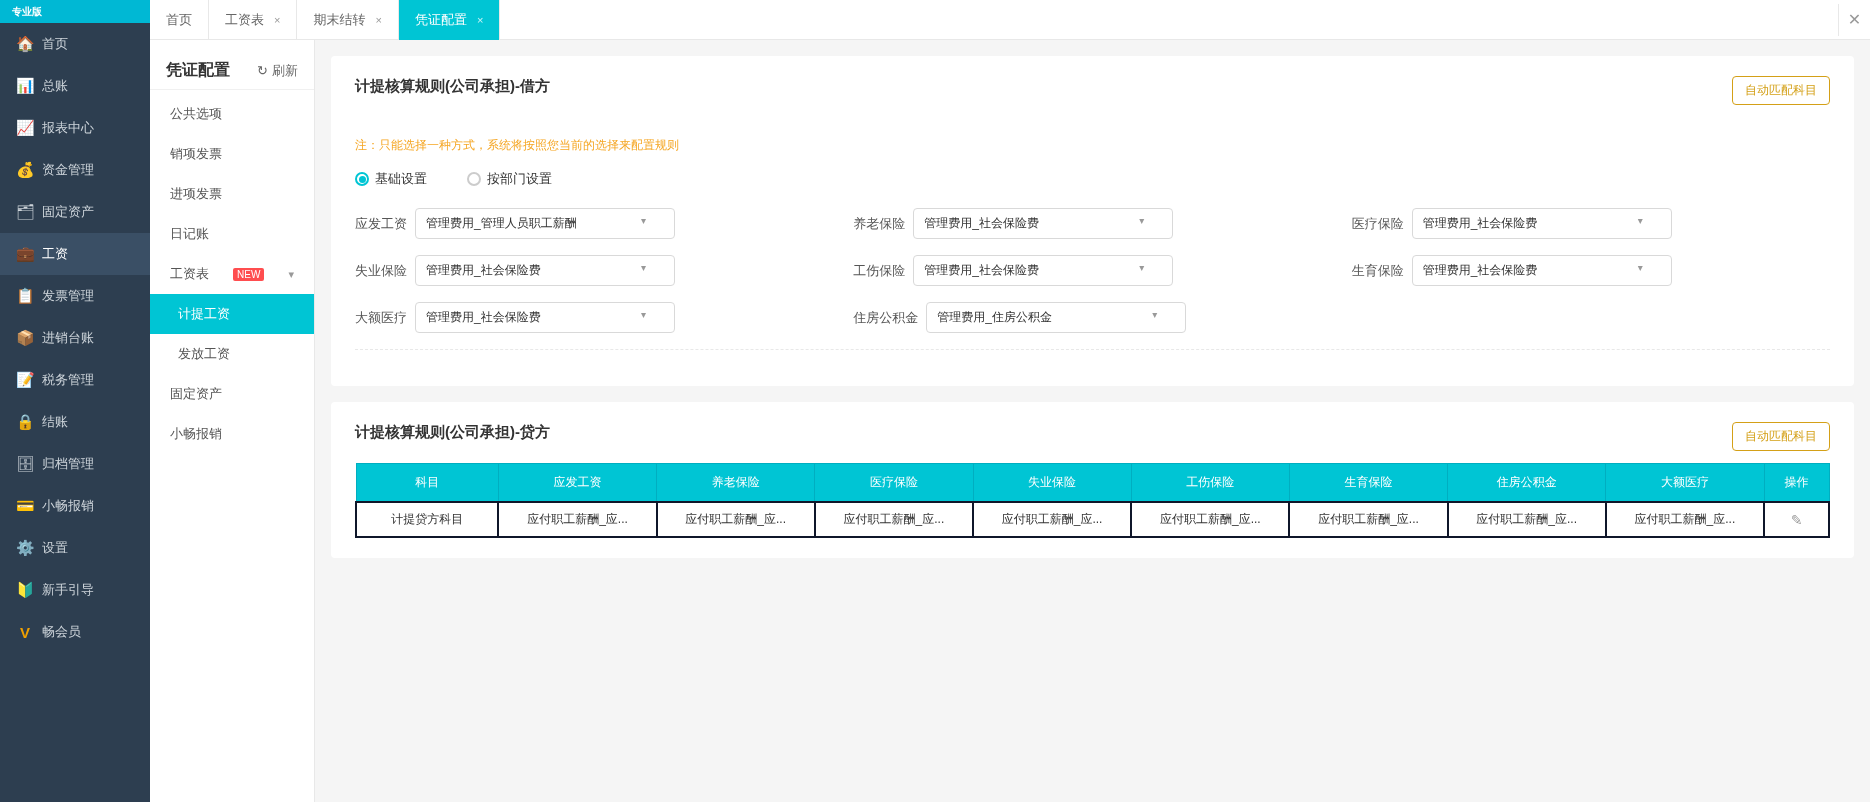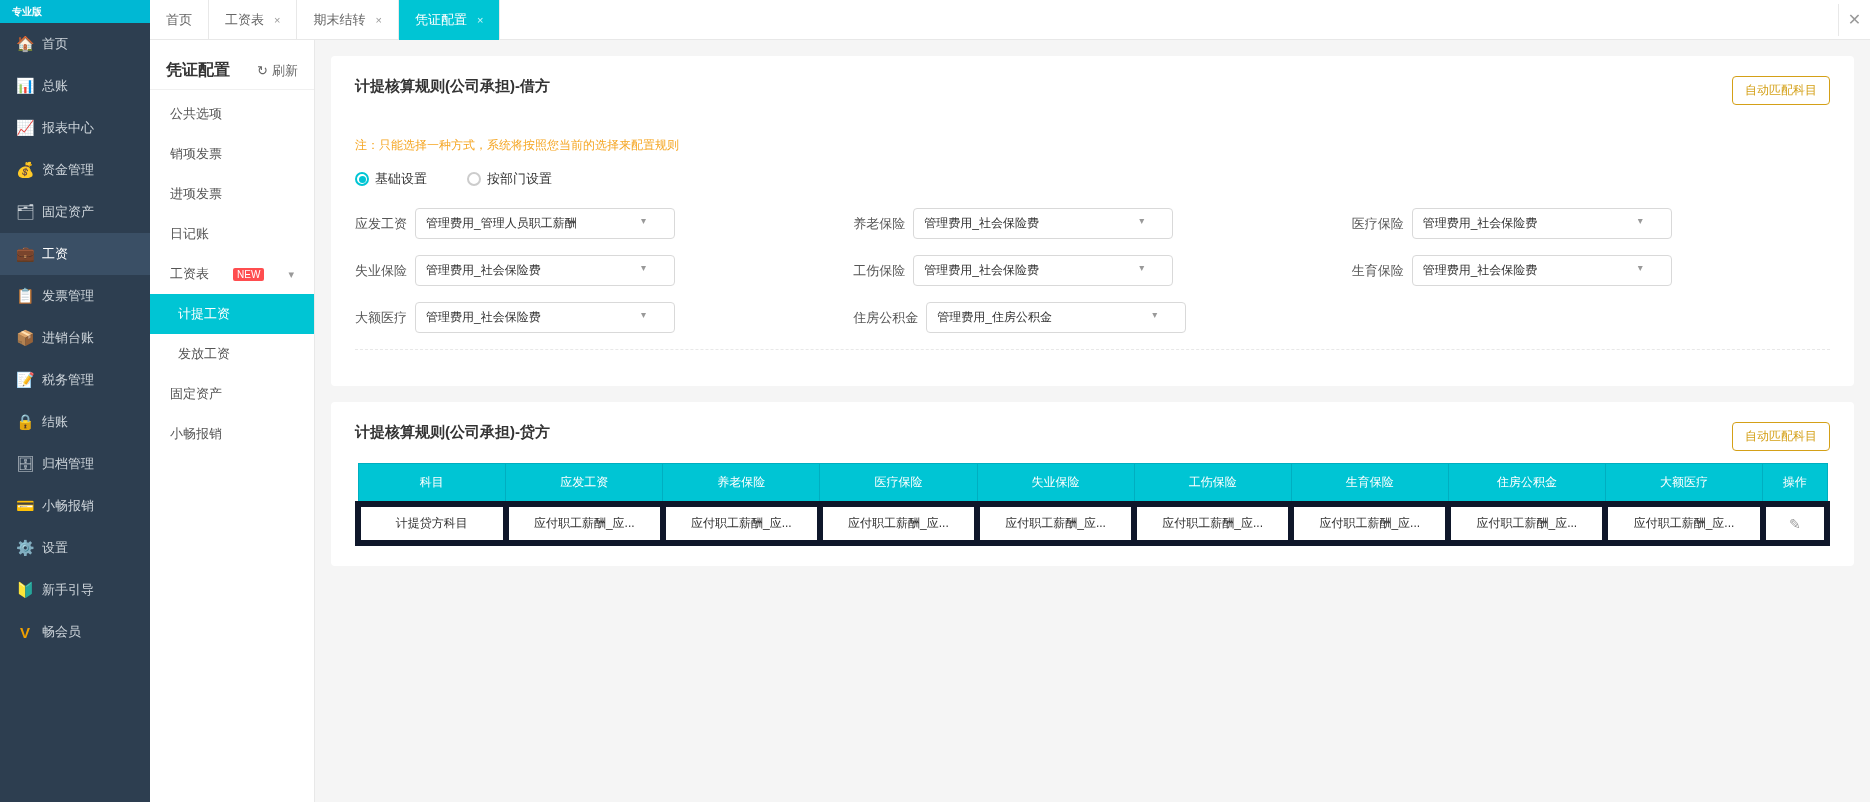--- a/index.html
+++ b/index.html
@@ -272,21 +272,21 @@
       font-size: 12px;
       font-weight: normal;
       text-align: center;
       border: 1px solid #00aec0;
     }
     .data-table td {
       padding: 8px;
       font-size: 12px;
       color: #333;
       text-align: center;
-      border: 6px solid #0f172a;
+      border: 2px solid #0f172a;
       background: white;
       overflow: hidden;
       text-overflow: ellipsis;
       white-space: nowrap;
       max-width: 100px;
     }
     .table-action-icon {
       color: #999;
       cursor: pointer;
       font-size: 14px;

